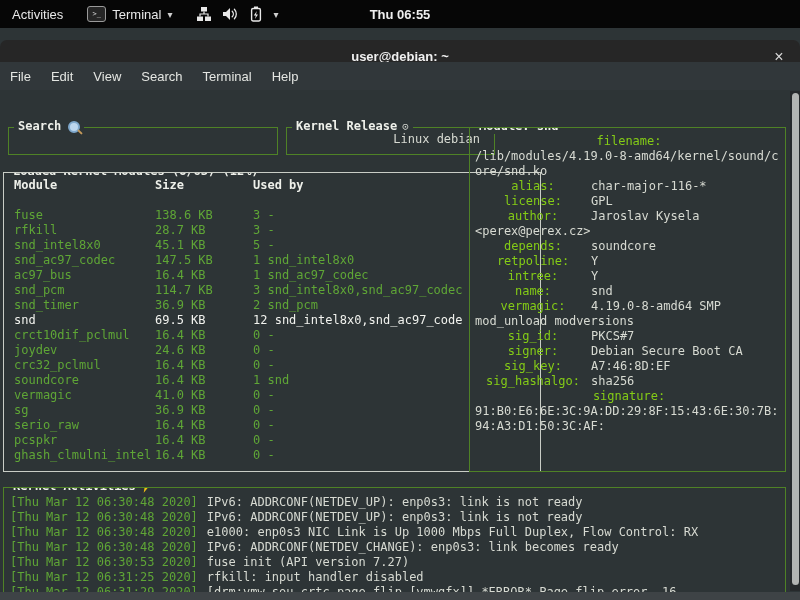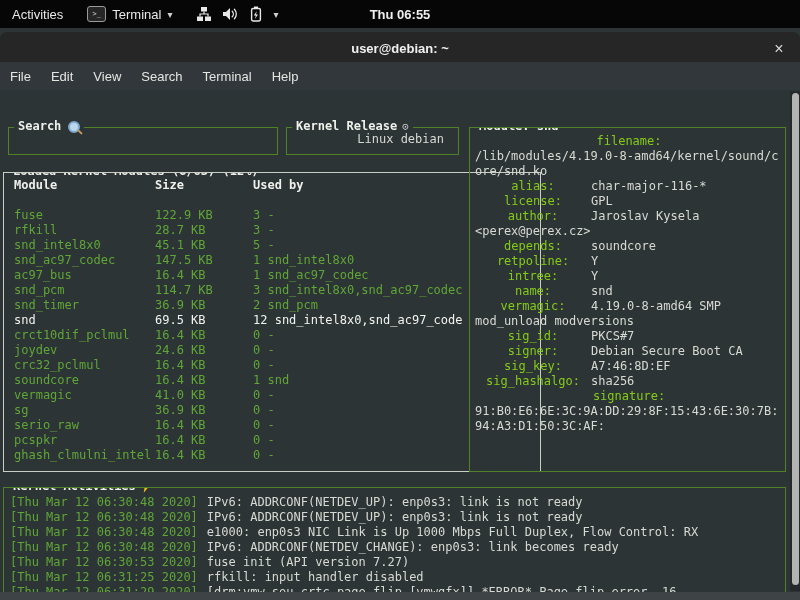--- a/index.html
+++ b/index.html
@@ -20,21 +20,21 @@
   .caret{font-size:10px;color:#cfcfcf;}
   .tb-clock{position:absolute;left:50%;transform:translateX(-50%);top:0;height:28px;
             background:none;border:none;color:#eeeeee;font-size:13px;font-weight:bold;
             font-family:"Liberation Sans",sans-serif;padding:0 10px;cursor:pointer;}
   .tb-right{display:flex;align-items:center;height:100%;}
   .tb-status{background:none;border:none;height:100%;display:flex;align-items:center;gap:10px;
              padding:0 12px;cursor:pointer;color:#e8e8e8;}
 
   
   .window{position:absolute;top:28px;left:0;width:800px;height:572px;}
-  .title-bar{position:absolute;top:4px;left:0;width:100%;height:33px;background:#262626;
+  .title-bar{position:absolute;top:12px;left:0;width:100%;height:33px;background:#262626;
              border-radius:7px 7px 0 0;display:flex;align-items:center;justify-content:center;
              border-bottom:1px solid #1b1b1b;}
   .win-title{color:#f0f0f0;font-family:"Liberation Sans",sans-serif;font-size:13px;font-weight:bold;}
   .close-btn{position:absolute;right:8px;top:4px;width:26px;height:26px;background:none;border:none;
              color:#d8d8d8;font-size:16px;cursor:pointer;font-family:"Liberation Sans",sans-serif;}
   .menu-bar{position:absolute;top:34px;left:0;width:100%;height:28px;background:#31373a;
             display:flex;align-items:center;}
   .menu-item{background:none;border:none;color:#e4e6e2;font-family:"Liberation Sans",sans-serif;
              font-size:13px;padding:0 10px;height:100%;cursor:pointer;}
 
@@ -46,21 +46,21 @@
                font-weight:bold;color:#eef0ea;white-space:nowrap;display:flex;align-items:center;gap:5px;}
   .panel.active{border-color:#c9cdc6;}
 
   .search-panel{left:8px;top:37px;width:270px;height:28px;}
   .search-input{position:absolute;inset:2px;cursor:text;}
   .mag{display:inline-block;width:8px;height:8px;border:2px solid #7fa8cc;border-radius:50%;
        background:#bcd6ee;position:relative;margin-left:2px;}
   .mag::after{content:"";position:absolute;width:6px;height:2px;background:#c59a5a;
               transform:rotate(45deg);right:-5px;bottom:-2px;border-radius:1px;}
 
-  .release-panel{left:286px;top:37px;width:173px;height:28px;}
+  .release-panel{left:286px;top:37px;width:209px;height:28px;}
   .release-value{position:absolute;top:4px;left:0;right:14px;text-align:right;color:#d7dad2;}
   .dot-icon{color:#cfd2cc;font-weight:normal;font-size:11px;}
 
   .modules-panel{left:3px;top:82px;width:538px;height:300px;overflow:hidden;}
   .t-header{margin:5px 0 0 10px;display:flex;font-weight:bold;color:#eef0ea;white-space:nowrap;}
   .t-rows{margin:15px 0 0 10px;}
   .t-row{display:flex;white-space:nowrap;overflow:hidden;color:#5fa636;cursor:pointer;}
   .t-row.selected{color:#f2f3ef;}
   .c-mod{width:141px;flex:none;overflow:visible;}
   .c-size{width:98px;flex:none;}
@@ -166,21 +166,21 @@
         </div>
         <div class="t-header">
           <span class="c-mod">Module</span>
           <span class="c-size">Size</span>
           <span class="c-used">Used by</span>
         </div>
         <div class="t-rows">
 
             <div class="t-row">
               <span class="c-mod">fuse</span>
-              <span class="c-size">122.9 KB</span>
+              <span class="c-size">138.6 KB</span>
               <span class="c-used">3 -</span>
             </div>
 
             <div class="t-row">
               <span class="c-mod">rfkill</span>
               <span class="c-size">28.7 KB</span>
               <span class="c-used">3 -</span>
             </div>
 
             <div class="t-row">

